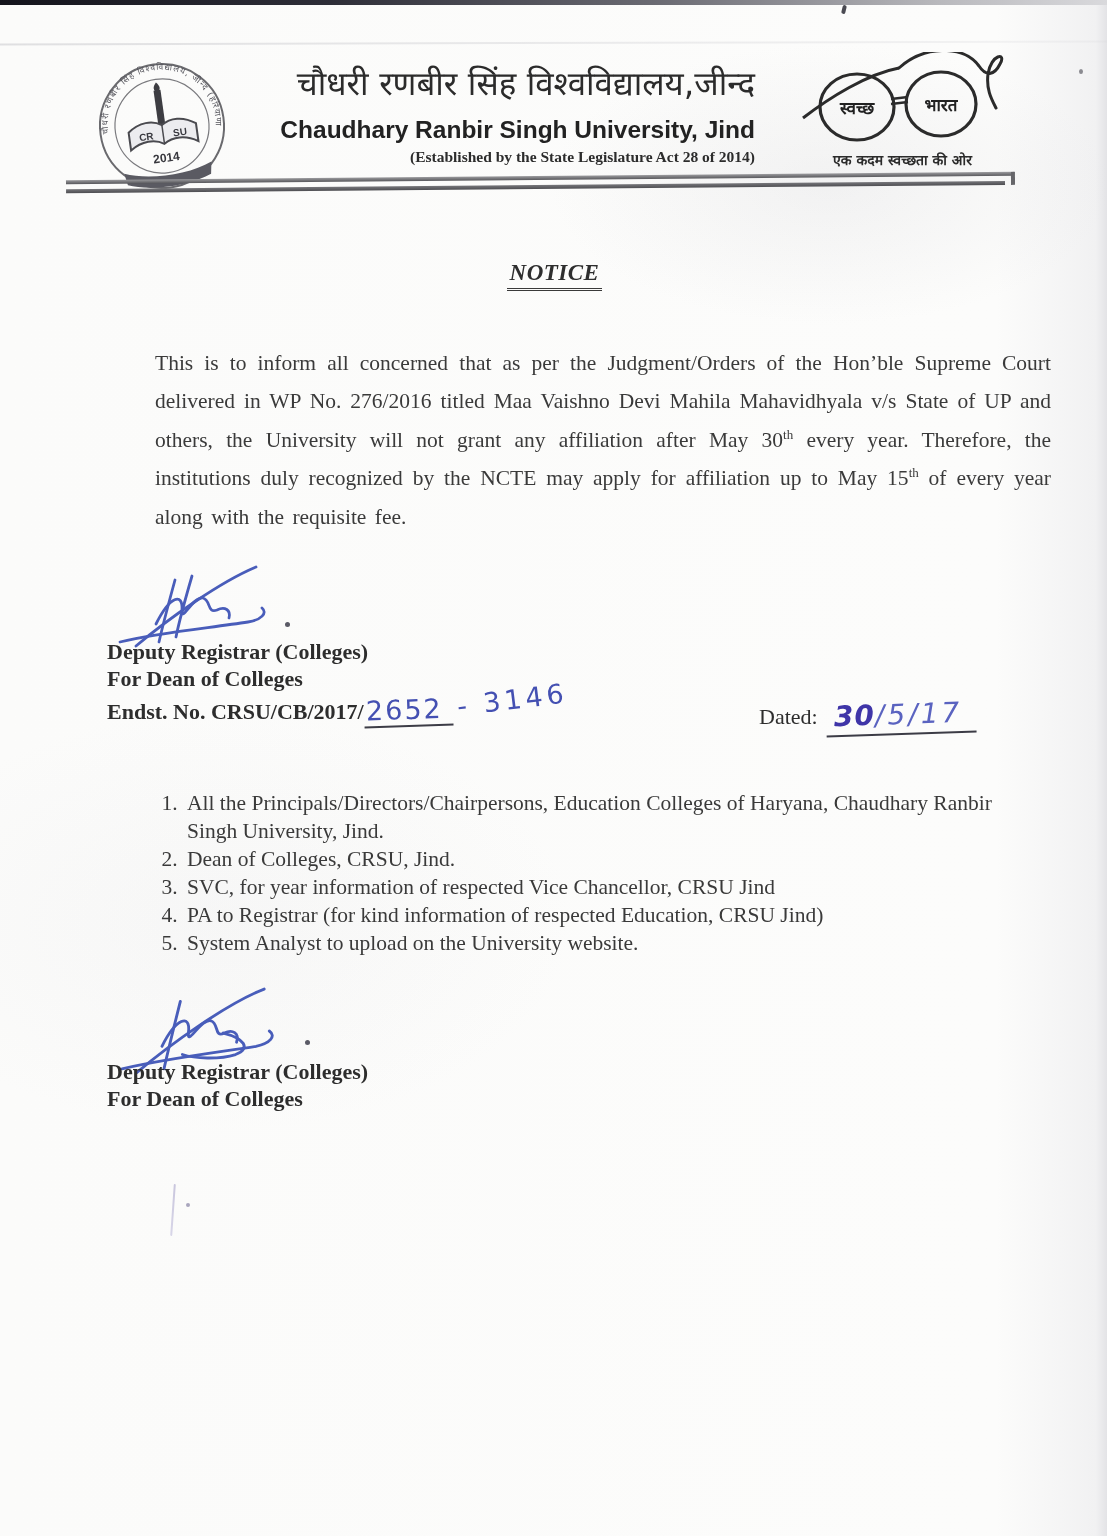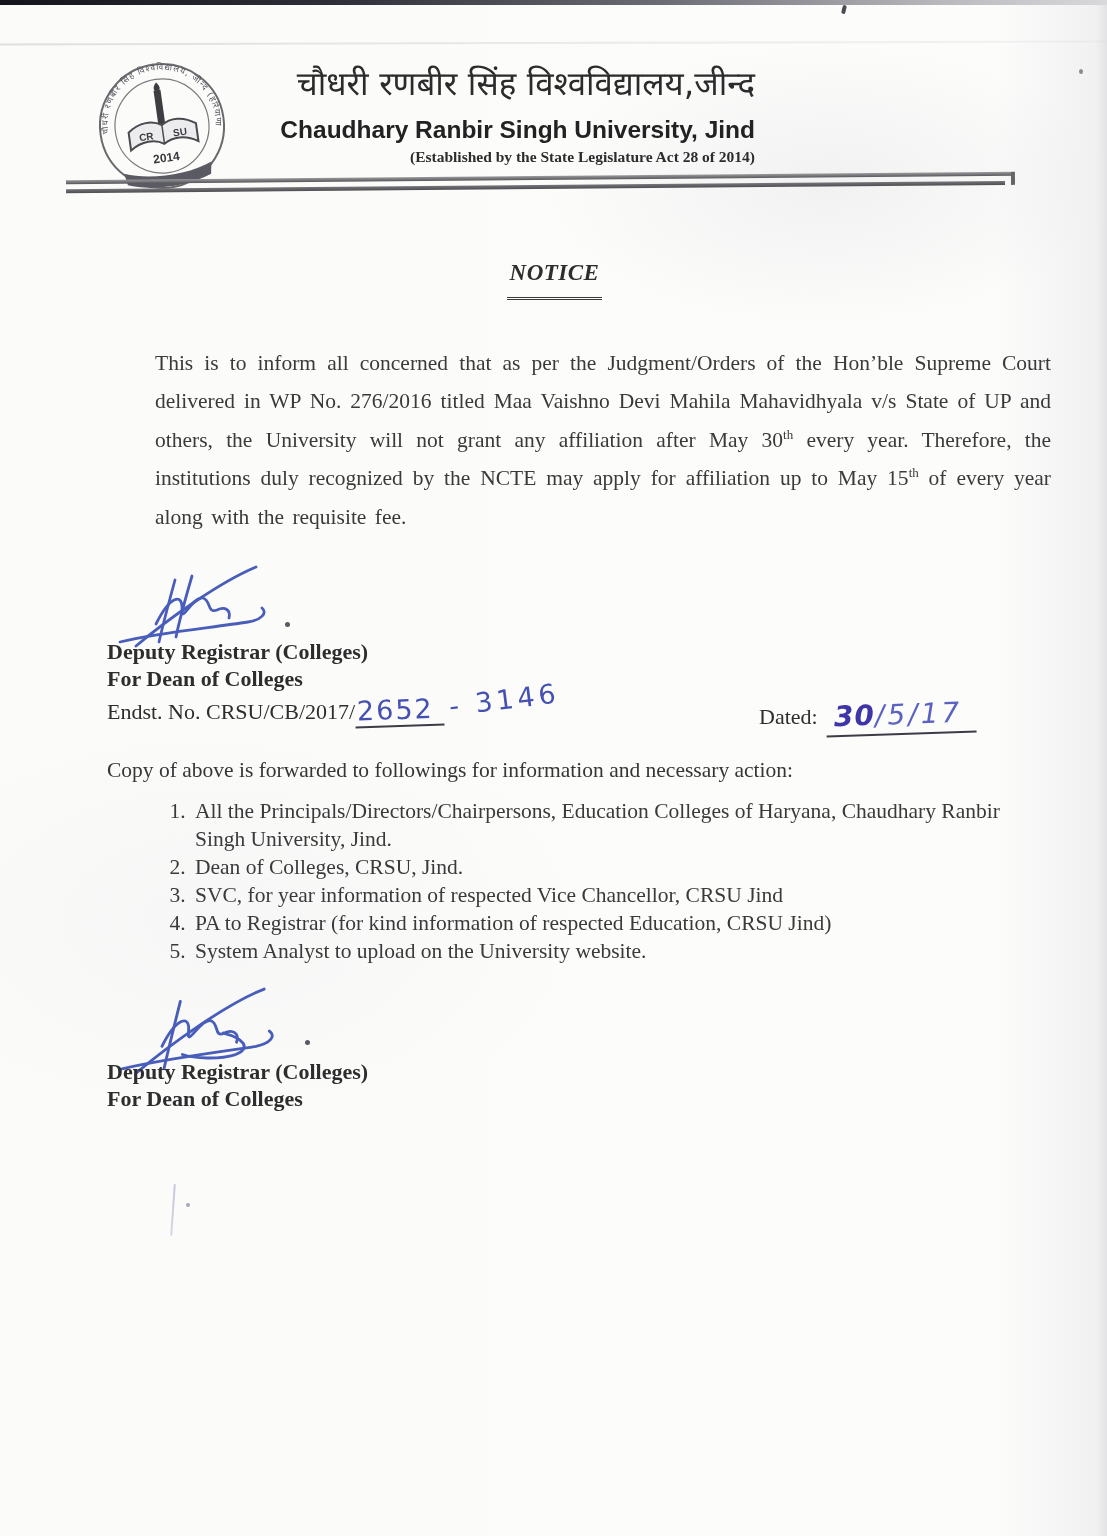--- a/index.html
+++ b/index.html
@@ -58,21 +58,21 @@
   .rule-top { height:4px; background:linear-gradient(#9b9b9e,#58585c); }
   .rule-gap { height:5px; }
   .rule-bottom { height:4px; background:linear-gradient(#77777b,#4e4e52); width:99%; }
   .rule-cap { position:absolute; right:-1px; top:0; width:4px; height:13px; background:#66666a; }
 
   
   .notice-heading {
     position:absolute; top:260px; left:107px; width:895px; text-align:center;
     font-weight:bold; font-style:italic; font-size:23px; letter-spacing:.5px; color:#2e2e2e;
   }
-  .notice-heading .hline { display:inline-block; border-bottom:3px double #3a3a3a; padding:0 3px 11px 3px; }
+  .notice-heading .hline { display:inline-block; border-bottom:3px double #3a3a3a; padding:0 3px 2px 3px; }
   .body-para {
     position:absolute; top:322px; left:107px; width:896px;
     font-size:21.5px; line-height:38.5px; text-align:justify; color:#3a3a3a;
     word-spacing:3px;
     margin-left:48px;
   }
   .body-para sup { font-size:13px; line-height:0; }
 
   
   .sig { position:absolute; }
@@ -80,21 +80,21 @@
   .sig-2 { left:118px; top:985px; }
   .sig-dot { position:absolute; width:5px; height:5px; background:#5a5a66; border-radius:50%; }
   .sig-dot-1 { left:285px; top:622px; }
   .sig-dot-2 { left:305px; top:1040px; }
   .sig-labels { position:absolute; left:107px; font-weight:bold; font-size:22px; line-height:27px; color:#2d2d2d; }
   .sig-labels-1 { top:638px; }
   .sig-labels-2 { top:1058px; }
 
   
   .endst-row { position:absolute; top:694px; left:107px; width:896px; height:50px; }
-  .endst-label { font-weight:normal; font-size:22px; color:#2d2d2d; display:inline-block; }
+  .endst-label { font-weight:bold; font-size:22px; color:#2d2d2d; display:inline-block; }
   .hand { font-family:"DejaVu Sans",sans-serif; color:#4450b2; }
   .endst-num-1 {
     display:inline-block; font-size:27px; transform:rotate(-2deg);
     border-bottom:2.5px solid #3c3c46; padding:0 10px 0 2px; letter-spacing:2px;
   }
   .endst-num-2 {
     display:inline-block; font-size:27px; letter-spacing:4px;
     transform:rotate(-7deg) translateY(-10px); margin-left:6px;
   }
   .dated-block { position:absolute; left:652px; top:4px; white-space:nowrap; }
@@ -104,21 +104,21 @@
     padding:0 14px 2px 8px; margin-left:8px; transform:rotate(-2deg);
   }
   .date-hand-1 { font-size:28px; font-weight:bold; color:#3f35a8; font-style:italic; letter-spacing:1px; }
   .date-hand-2 { font-size:28px; color:#5a63c0; font-style:italic; letter-spacing:3px; }
 
   
   .copy-line { position:absolute; top:758px; left:107px; width:896px; font-size:21.5px; color:#363636; }
   .cc-list {
     position:absolute; top:786px; left:143px; width:845px;
     font-size:21.5px; line-height:27.5px; color:#3a3a3a;
-    margin:12px; padding-left:36px;
+    margin:4px; padding-left:36px;
   }
   .cc-list li { padding-left:4px; margin-bottom:.5px; }
 </style>
 </head>
 <body>
 
 <div class="page">
 
   <div class="top-edge"></div>
   <div class="scan-line-faint"></div>
@@ -150,20 +150,33 @@
 
       <path d="M-44,42 C-20,52 20,52 44,42 L42,54 C20,63 -20,63 -42,54 Z" fill="#5a5a62"></path>
     </svg>
 
     <div class="head-text">
       <div class="title-hi">चौधरी रणबीर सिंह विश्वविद्यालय,जीन्द</div>
       <div class="title-en">Chaudhary Ranbir Singh University, Jind</div>
       <div class="established">(Established by the State Legislature Act 28 of 2014)</div>
     </div>
 
+    <div class="swachh">
+      <svg width="215" height="96" viewBox="0 0 215 96">
+        <ellipse cx="62" cy="55" rx="37" ry="33" fill="none" stroke="#2b2b2b" stroke-width="3.2"></ellipse>
+        <ellipse cx="146" cy="52" rx="35" ry="32" fill="none" stroke="#2b2b2b" stroke-width="3.2"></ellipse>
+        <line x1="96" y1="47" x2="113" y2="45" stroke="#2b2b2b" stroke-width="2.4"></line>
+        <line x1="96" y1="52" x2="113" y2="50" stroke="#2b2b2b" stroke-width="2.4"></line>
+        <path d="M8,66 C34,46 72,22 104,16" fill="none" stroke="#2b2b2b" stroke-width="3"></path>
+        <path d="M104,16 C128,-6 168,-8 184,14 C192,26 200,22 205,12 C212,0 196,2 193,22 C191,38 197,48 201,56" fill="none" stroke="#2b2b2b" stroke-width="3" stroke-linecap="round"></path>
+        <text x="62" y="62" font-family="DejaVu Sans, sans-serif" font-size="17" font-weight="bold" fill="#222" text-anchor="middle">स्वच्छ</text>
+        <text x="146" y="59" font-family="DejaVu Sans, sans-serif" font-size="17" font-weight="bold" fill="#222" text-anchor="middle">भारत</text>
+      </svg>
+      <div class="swachh-tagline">एक कदम स्वच्छता की ओर</div>
+    </div>
   </div>
 
   <div class="rule-wrap">
     <div class="rule-top"></div>
     <div class="rule-gap"></div>
     <div class="rule-bottom"></div>
     <div class="rule-cap"></div>
   </div>
 
   <div class="notice-heading">
@@ -187,21 +200,20 @@
     <div>For Dean of Colleges</div>
   </div>
 
   <div class="endst-row">
     <span class="endst-label">Endst. No. CRSU/CB/2017/</span><span class="hand endst-num-1">2652</span><span class="hand endst-num-2">- 3146</span>
     <span class="dated-block">
       <span class="dated-label">Dated:</span><span class="date-hand-wrap"><span class="hand date-hand-1">30</span><span class="hand date-hand-2">/5/17</span></span>
     </span>
   </div>
 
-  <div class="copy-line">Copy of above is forwarded to followings for information and necessary action:</div>
   <ol class="cc-list">
     <li>All the Principals/Directors/Chairpersons, Education Colleges of Haryana, Chaudhary Ranbir Singh University, Jind.</li>
     <li>Dean of Colleges, CRSU, Jind.</li>
     <li>SVC, for year information of respected Vice Chancellor, CRSU Jind</li>
     <li>PA to Registrar (for kind information of respected Education, CRSU Jind)</li>
     <li>System Analyst to upload on the University website.</li>
   </ol>
 
   <svg class="sig sig-2" width="185" height="92" viewBox="0 0 175 90">
     <g fill="none" stroke="#3a50b5" stroke-width="2.8" stroke-linecap="round" opacity="0.92">

